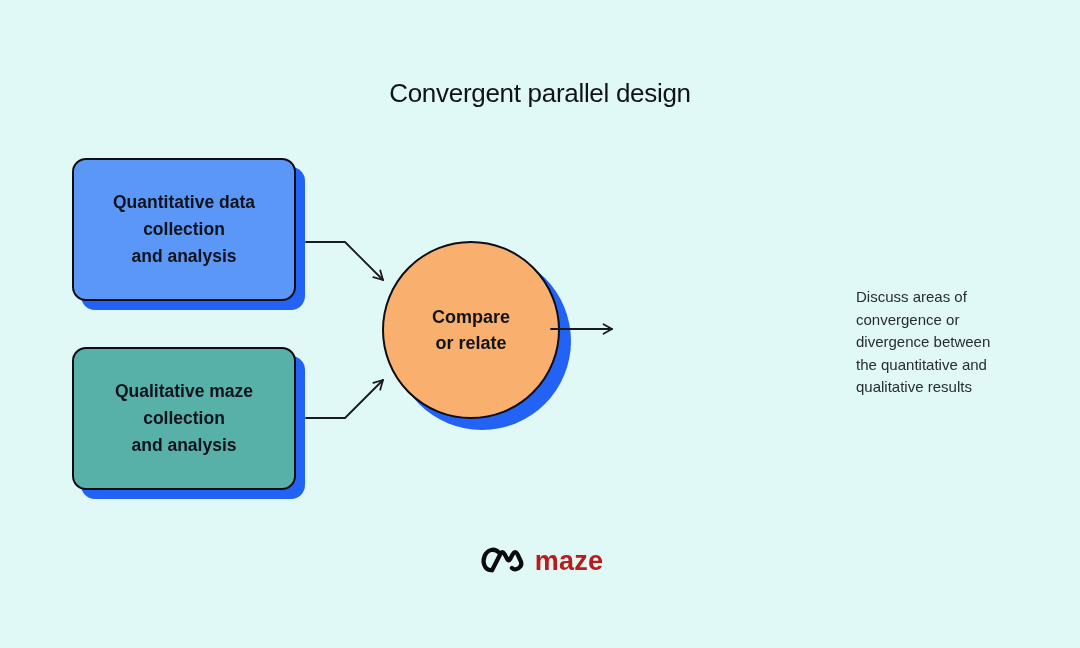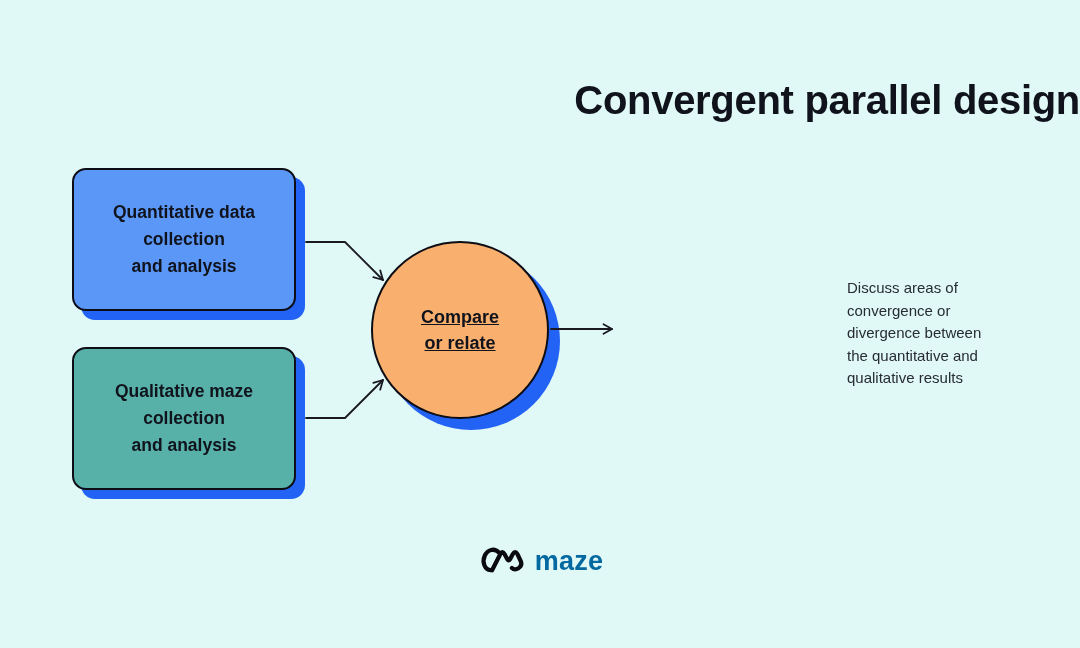--- a/index.html
+++ b/index.html
@@ -8,23 +8,23 @@
     width: 1080px;
     height: 648px;
     background: var(--background, #e0f8f6);
     font-family: "Liberation Sans", sans-serif;
     overflow: hidden;
   }
   .page-title {
     position: absolute;
     left: 0; right: 0; top: 78px;
     margin: 0;
-    text-align: right;
-    font-size: 40px;
-    font-weight: 700;
+    text-align: center;
+    font-size: 26px;
+    font-weight: 400;
     letter-spacing: -0.3px;
     color: var(--text-dark, #10131c);
   }
   .node {
     position: absolute;
     display: flex;
     align-items: center;
     justify-content: center;
     text-align: center;
     font-weight: 700;
@@ -34,33 +34,32 @@
     white-space: pre-line;
   }
   .box {
     width: 224px;
     height: 143px;
     border-radius: 14px;
     font-size: 17.5px;
     line-height: 27px;
     box-shadow: 9px 9px 0 var(--shadow-blue, #2263f6);
   }
-  .box-quant { left: 72px; top: 168px; background: var(--box-blue, #5b97f7); align-items: center; }
+  .box-quant { left: 72px; top: 158px; background: var(--box-blue, #5b97f7); align-items: center; }
   .box-qual  { left: 72px; top: 347px; background: var(--box-teal, #57b1a9); }
   .circle {
     border-radius: 50%;
     font-size: 18px;
     line-height: 26px;
     box-shadow: 11px 11px 0 var(--shadow-blue, #2263f6);
   }
   .circle-compare {
-    left: 371px; top: 241px;
+    left: 382px; top: 241px;
     width: 178px; height: 178px;
     background: var(--circle-orange, #f9b06e);
-    text-decoration: underline;
   }
   .circle-interp {
     left: 616px; top: 243px;
     width: 174px; height: 174px;
     background: var(--circle-purple, #cf9af2);
   }
   .arrows {
     position: absolute;
     left: 0; top: 0;
     width: 1080px; height: 648px;
@@ -70,41 +69,41 @@
     fill: none;
     stroke: #191920;
     stroke-width: 1.8;
     stroke-linecap: round;
     stroke-linejoin: round;
   }
   .annotation {
     position: absolute;
     left: 840px; top: 270px;
     width: 190px;
-    margin: 7px;
+    margin: 16px;
     font-size: 15px;
     line-height: 22.6px;
     font-weight: 400;
     color: #272c34;
     white-space: pre-line;
   }
   .brand-footer {
     position: absolute;
     left: 50%; top: 543px;
     transform: translateX(-50%);
     display: flex;
     align-items: center;
     gap: 10px;
   }
   .brand-footer svg { display: block; }
   .brand-name {
     font-size: 27px;
     font-weight: 700;
     letter-spacing: 0.2px;
-    color: #0369a1;
+    color: #b91c1c;
   }
 </style>
 </head>
 <body>
 
 <div class="canvas">
 
   <h1 class="page-title">Convergent parallel design</h1>
 
   <div class="node box box-quant">

